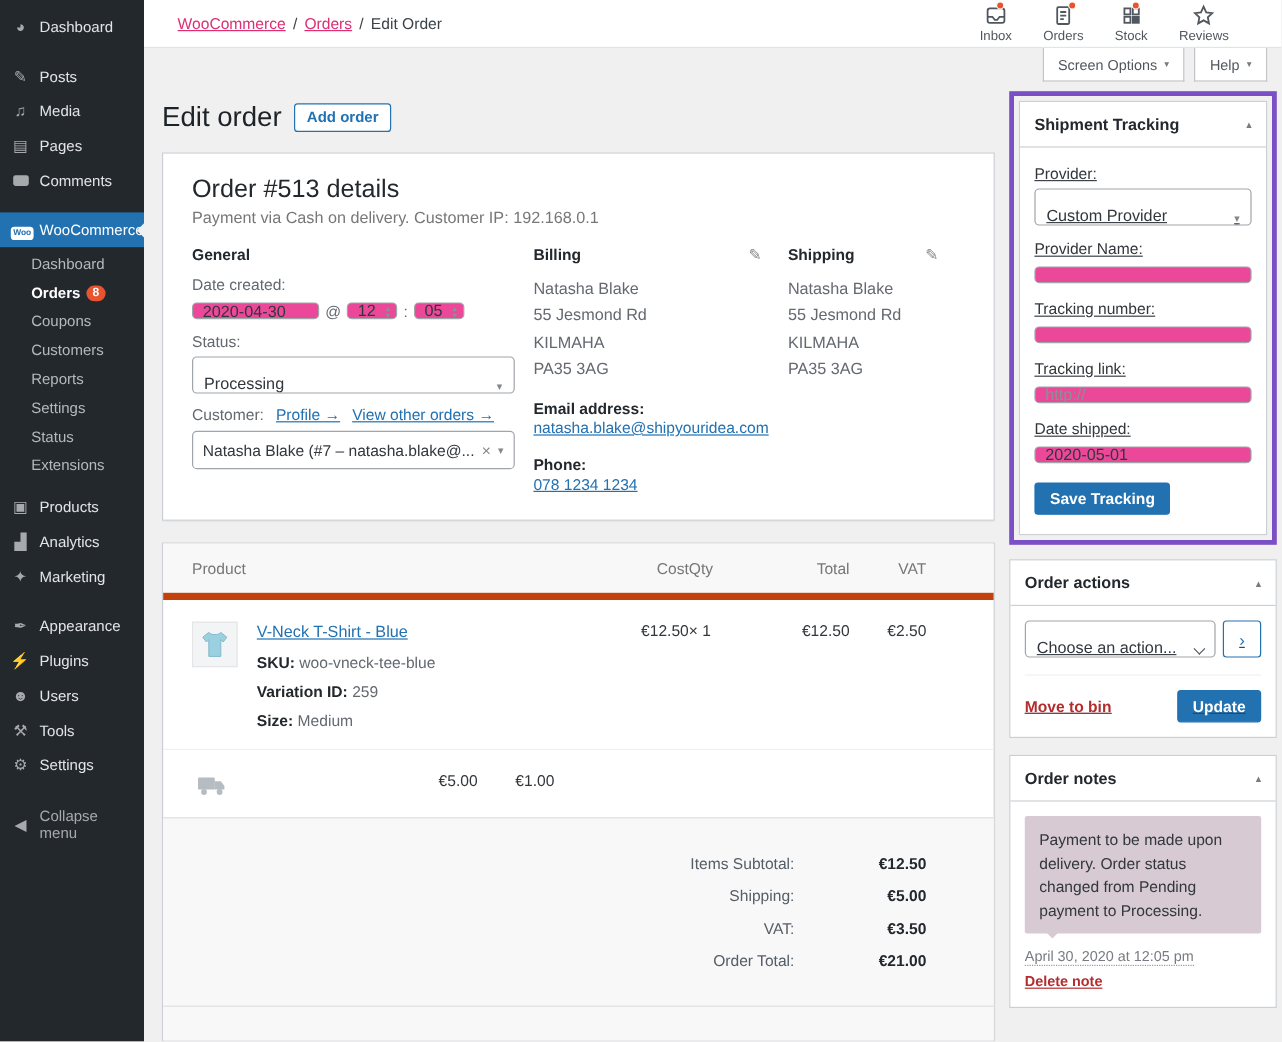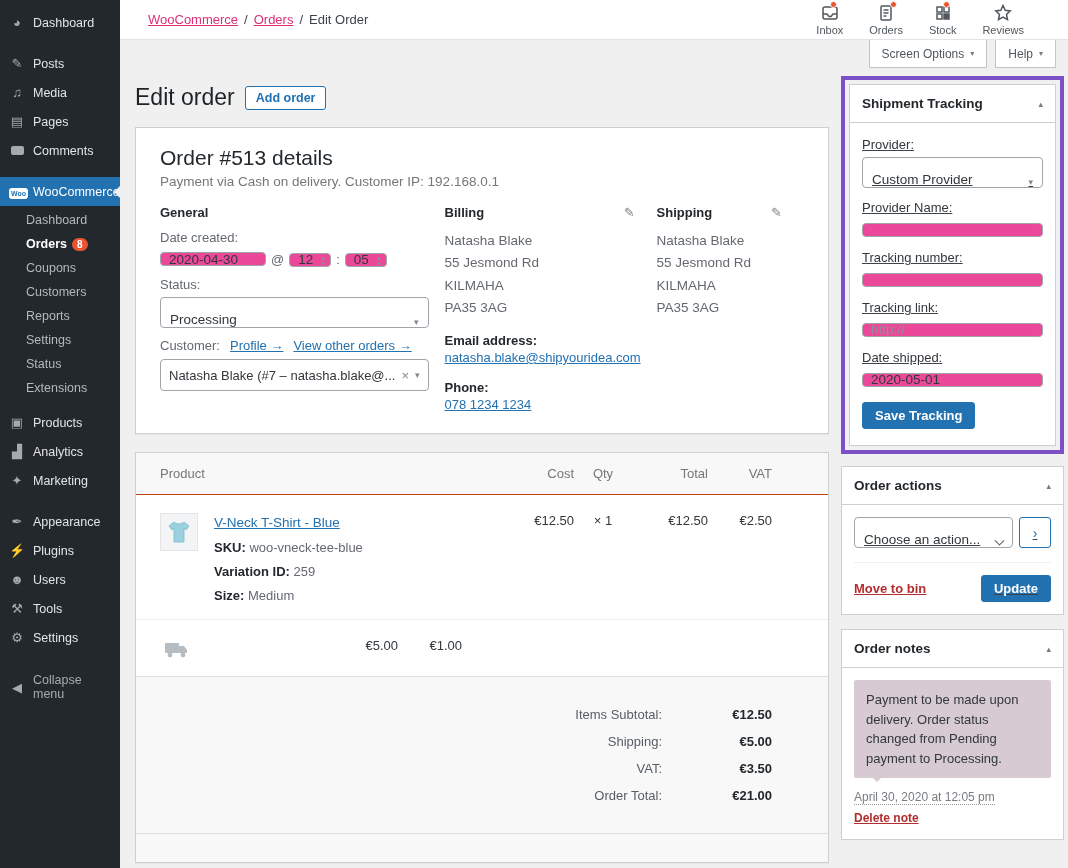--- a/index.html
+++ b/index.html
@@ -70,24 +70,24 @@
   .cust-row .f-label { margin:0; }
   .blue-link { color:#2271b1; font-size:13px; text-decoration:underline; cursor:pointer; white-space:nowrap;}
   .sel2 { border:1px solid #a0a5aa; border-radius:4px; height:32px; padding:0 8px; font-size:13px; color:#32373c; display:flex; align-items:center; gap:6px; cursor:pointer; background:#fff;}
   .sel2-text { flex:1; white-space:nowrap; overflow:hidden; }
   .sel2-x { color:#82878c; cursor:pointer; font-size:13px; }
   .addr { font-size:13.5px; color:#646970; line-height:1.65; }
   .addr-block-label { font-size:13px; font-weight:bold; color:#23282d; margin-top:14px; }
 
   
   .items-panel { margin-top:18px; }
-  .t-head { display:flex; align-items:center; padding:13px 56px 13px 24px; color:#777; font-size:13px; border-bottom:1px solid #c2410c; background:#f8f8f8;}
+  .t-head { display:flex; align-items:center; padding:13px 56px 13px 24px; color:#777; font-size:13px; border-bottom:6px solid #c2410c; background:#f8f8f8;}
   .c-prod { flex:1; }
   .c-cost { width:70px; text-align:right; }
-  .c-qty { width:58px; text-align:center; }
+  .c-qty { width:58px; text-align:left; }
   .c-total { width:76px; text-align:right; }
   .c-vat { width:64px; text-align:right; }
   .item-row { display:flex; padding:18px 56px 16px 24px; }
   .thumb { width:38px; height:38px; background:#f3f4f5; border:1px solid #e5e5e5; display:flex; align-items:center; justify-content:center; flex-shrink:0;}
   .p-info { flex:1; padding-left:16px; min-width:0;}
   .p-name { color:#2271b1; font-size:13.5px; text-decoration:underline; cursor:pointer; }
   .p-meta { font-size:13px; color:#646970; margin-top:9px; }
   .p-meta b { color:#23282d; font-weight:bold; }
   .ship-row { border-top:1px solid #f0f0f1; }
   .truck { width:34px; display:flex; justify-content:center; padding-top:2px; flex-shrink:0;}

